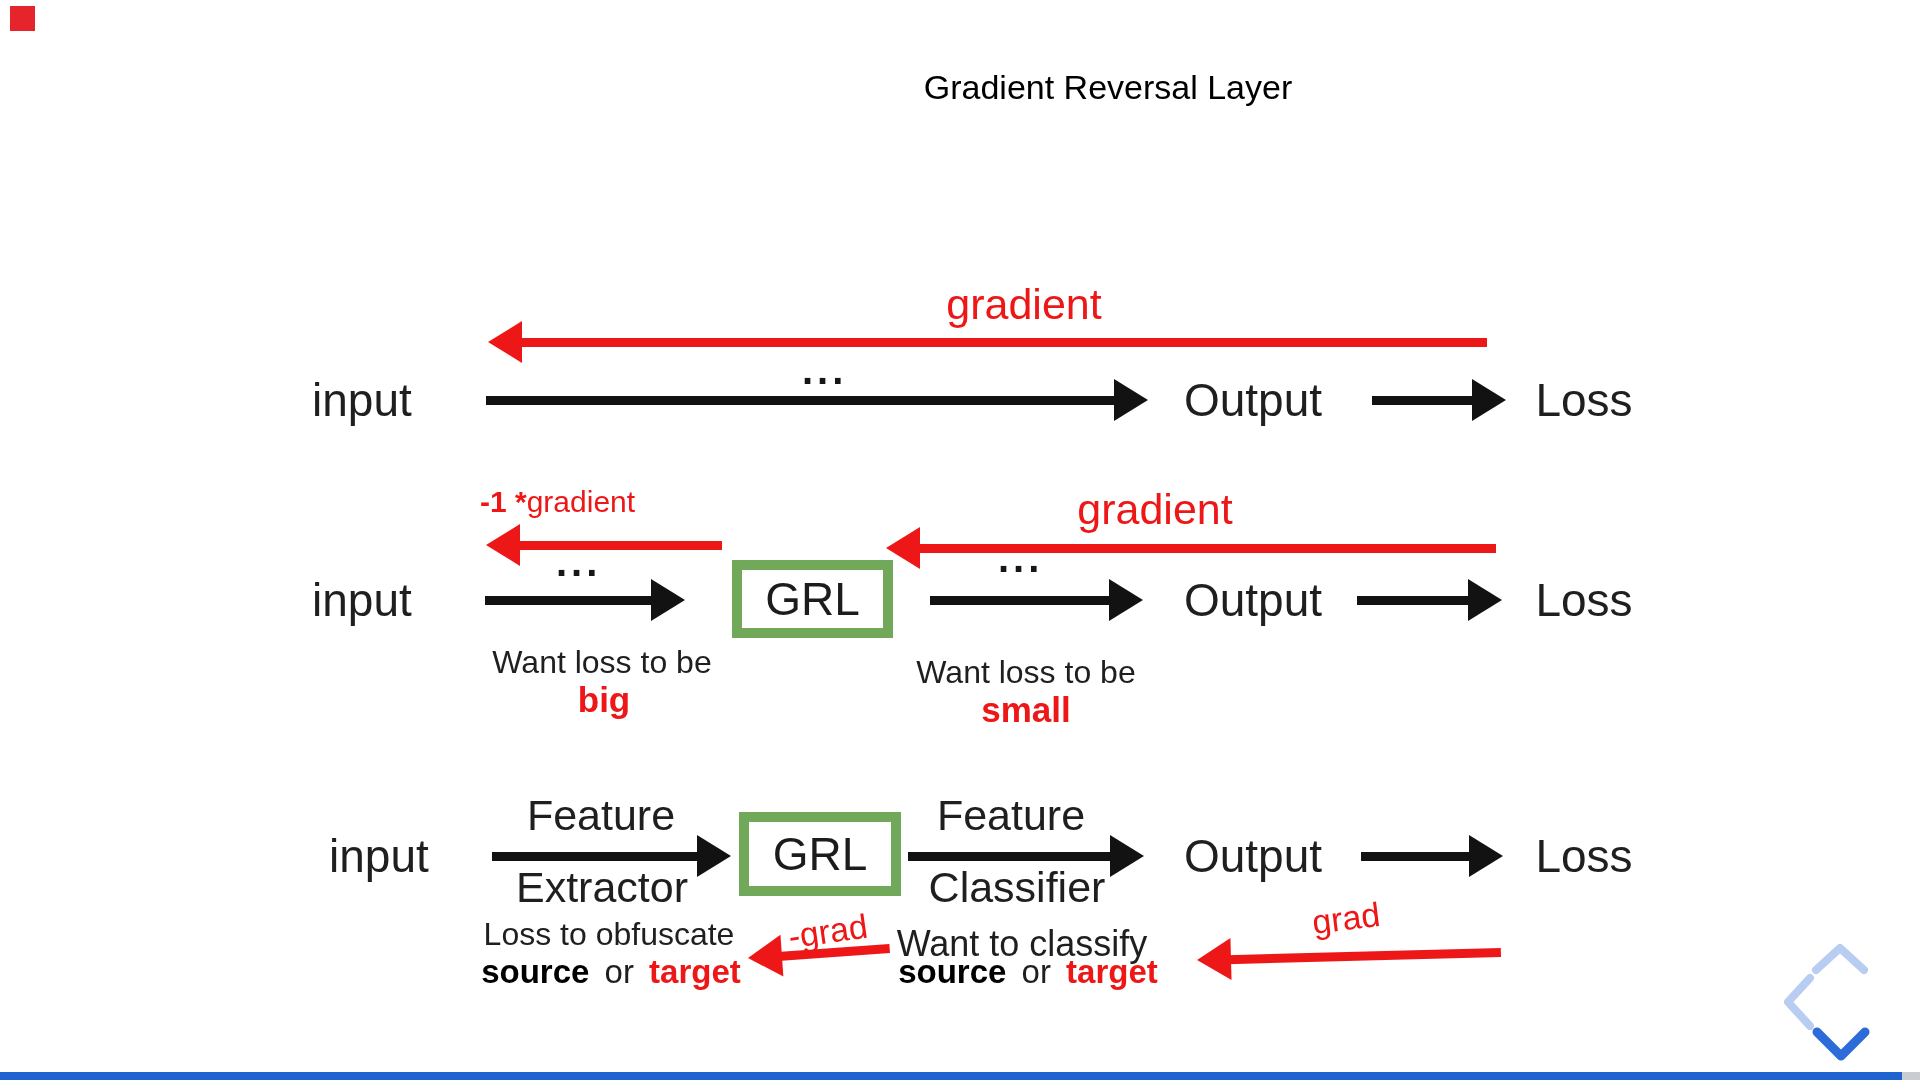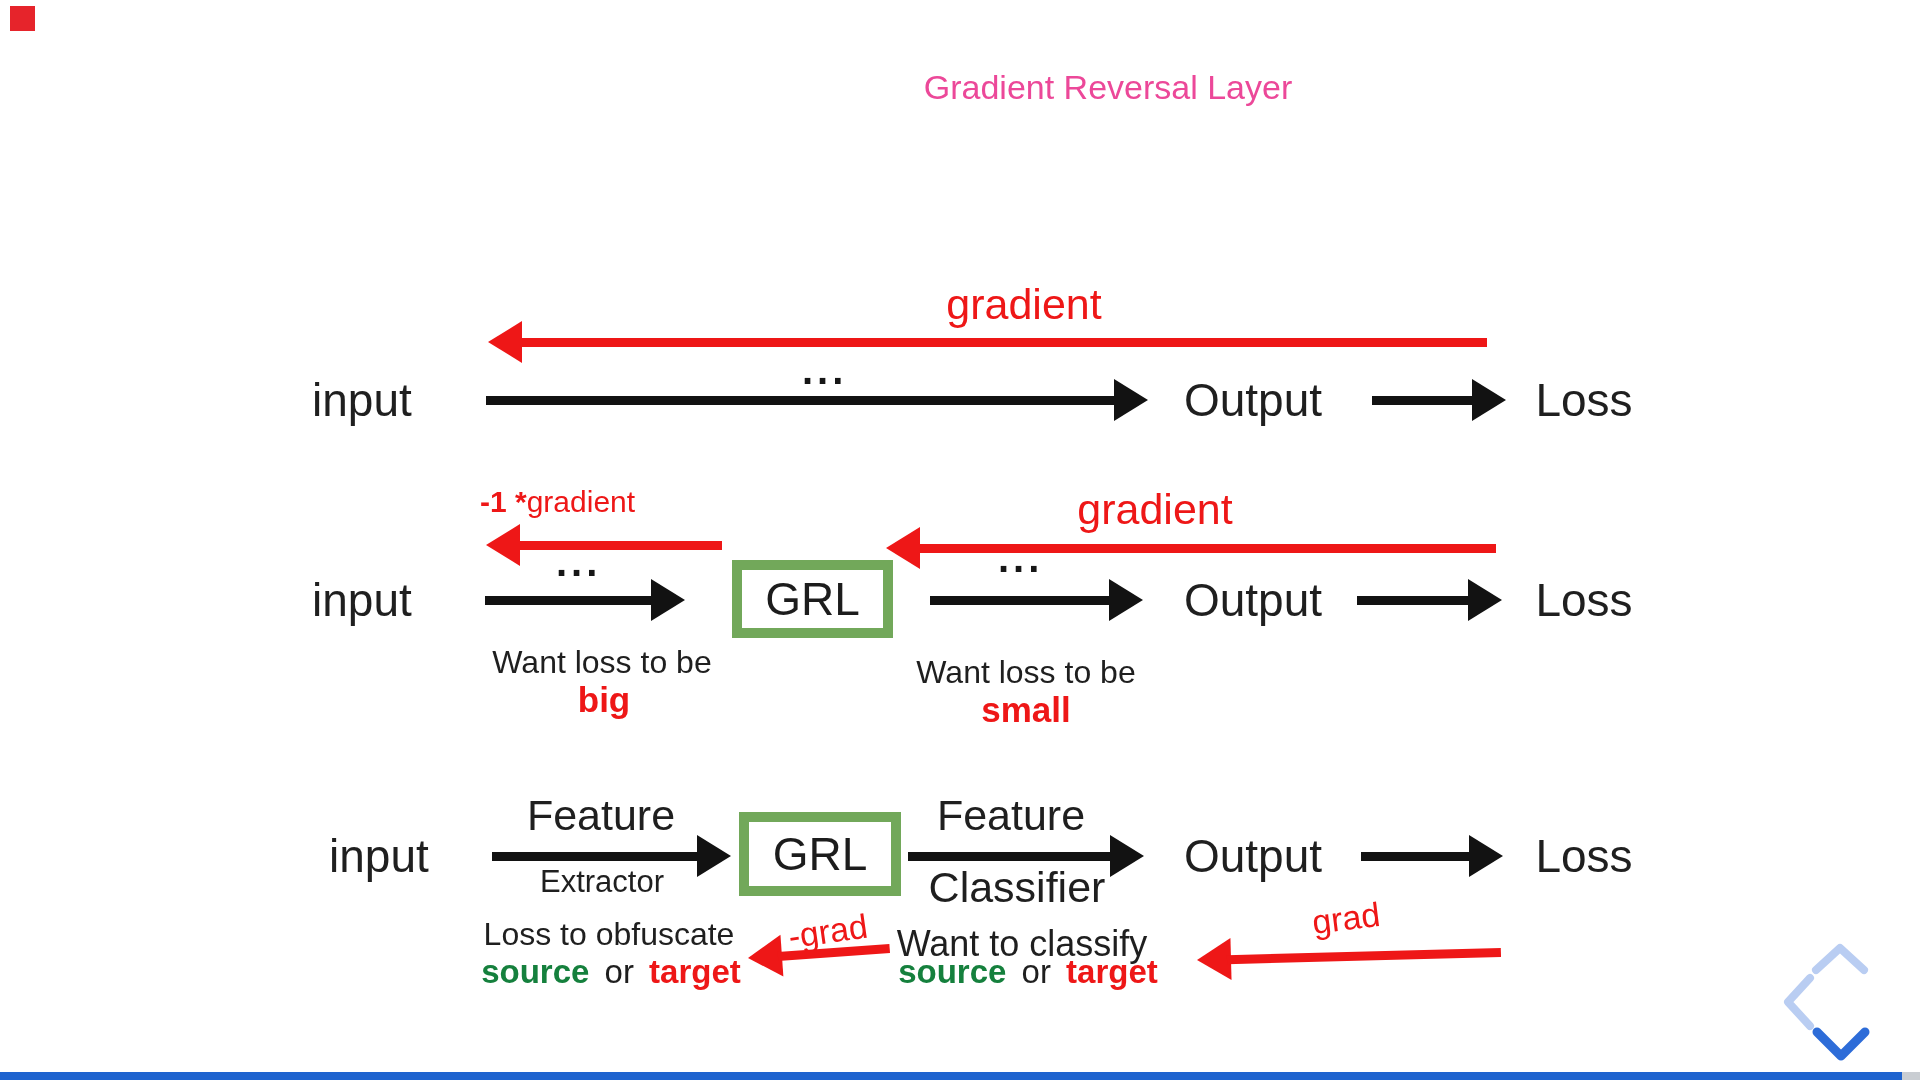--- a/index.html
+++ b/index.html
@@ -3,41 +3,41 @@
 <meta charset="utf-8">
 <style>
   html,body{margin:0;padding:0;background:#fff;}
   .stage{position:relative;width:1920px;height:1080px;background:#ffffff;overflow:hidden;
          font-family:"Liberation Sans", sans-serif;}
   .abs{position:absolute;}
   .lbl{position:absolute;line-height:1;white-space:nowrap;color:#1f1f1f;}
   .cx{transform:translateX(-50%);}
   .b{font-weight:bold;}
   .red{color:#ee1717;}
-  .blue{color:#15803d;}
+  .blue{color:#000000;}
   
   .line{position:absolute;height:9px;background:#121212;}
   .rline{position:absolute;height:9px;background:#ee1717;}
   .head-r{position:absolute;width:0;height:0;border-style:solid;
           border-width:21px 0 21px 34px;border-color:transparent transparent transparent #121212;}
   .head-l{position:absolute;width:0;height:0;border-style:solid;
           border-width:21px 34px 21px 0;border-color:transparent #ee1717 transparent transparent;}
   .dots{position:absolute;font-weight:700;font-size:40px;letter-spacing:4px;color:#161616;line-height:1;}
   .grlbox{position:absolute;box-sizing:border-box;border:10px solid #72a85a;background:#ffffff;
           display:flex;align-items:center;justify-content:center;font-size:46px;color:#1c1c1c;}
   .rotwrap{position:absolute;transform-origin:left center;}
 </style>
 </head>
 <body>
 
 <div class="stage">
 
   <div class="abs" style="left:10px;top:6px;width:25px;height:25px;background:#e6242b;"></div>
 
-  <div class="lbl cx" style="left:1108px;top:70px;font-size:34px;color:#ec4899;">Gradient Reversal Layer</div>
+  <div class="lbl cx" style="left:1108px;top:70px;font-size:34px;color:#000000;">Gradient Reversal Layer</div>
 
   <div class="lbl cx red" style="left:1024px;top:283px;font-size:43px;">gradient</div>
 
   <div>
     <div class="head-l" style="left:488px;top:321px;"></div>
     <div class="rline" style="left:518px;top:338px;width:969px;"></div>
   </div>
 
   <div class="lbl" style="left:312px;top:377px;font-size:46px;">input</div>
   <div class="dots" style="left:802px;top:350px;">...</div>
@@ -100,21 +100,21 @@
   <div class="lbl cx" style="left:1584px;top:577px;font-size:46px;">Loss</div>
 
   <div class="lbl cx" style="left:602px;top:646px;font-size:32px;">Want loss to be</div>
   <div class="lbl cx b red" style="left:604px;top:682px;font-size:35px;">big</div>
   <div class="lbl cx" style="left:1026px;top:656px;font-size:32px;">Want loss to be</div>
   <div class="lbl cx b red" style="left:1026px;top:692px;font-size:35px;">small</div>
 
   <div class="lbl" style="left:329px;top:833px;font-size:46px;">input</div>
 
   <div class="lbl cx" style="left:601px;top:794px;font-size:43px;">Feature</div>
-  <div class="lbl cx" style="left:602px;top:866px;font-size:31px;">Extractor</div>
+  <div class="lbl cx" style="left:602px;top:866px;font-size:43px;">Extractor</div>
 
   <div>
     <div class="line" style="left:492px;top:852px;width:205px;"></div>
     <div class="head-r" style="left:697px;top:835px;"></div>
   </div>
 
   <div class="grlbox" style="left:739px;top:812px;width:162px;height:84px;">
     <span>GRL</span>
   </div>
 

